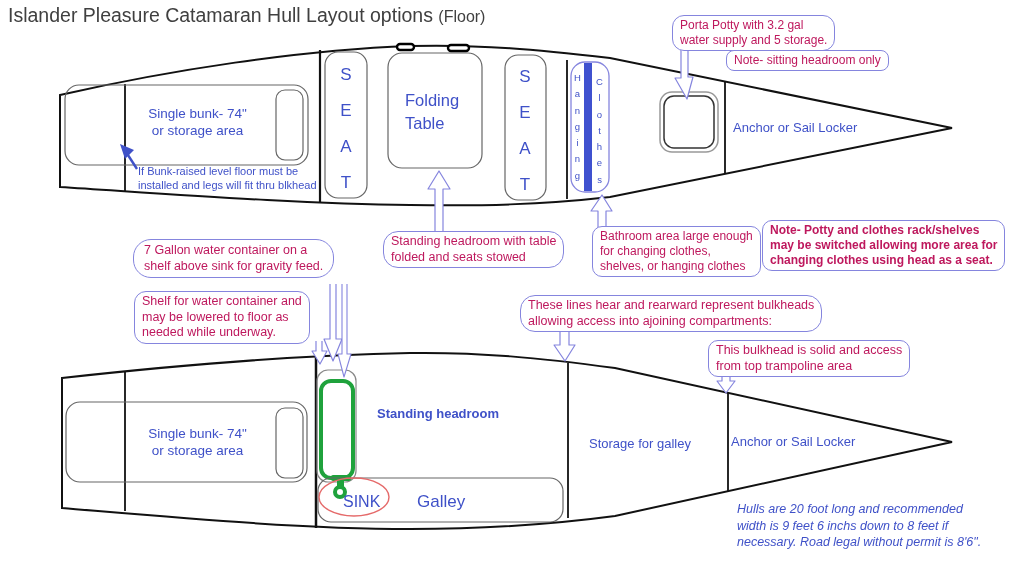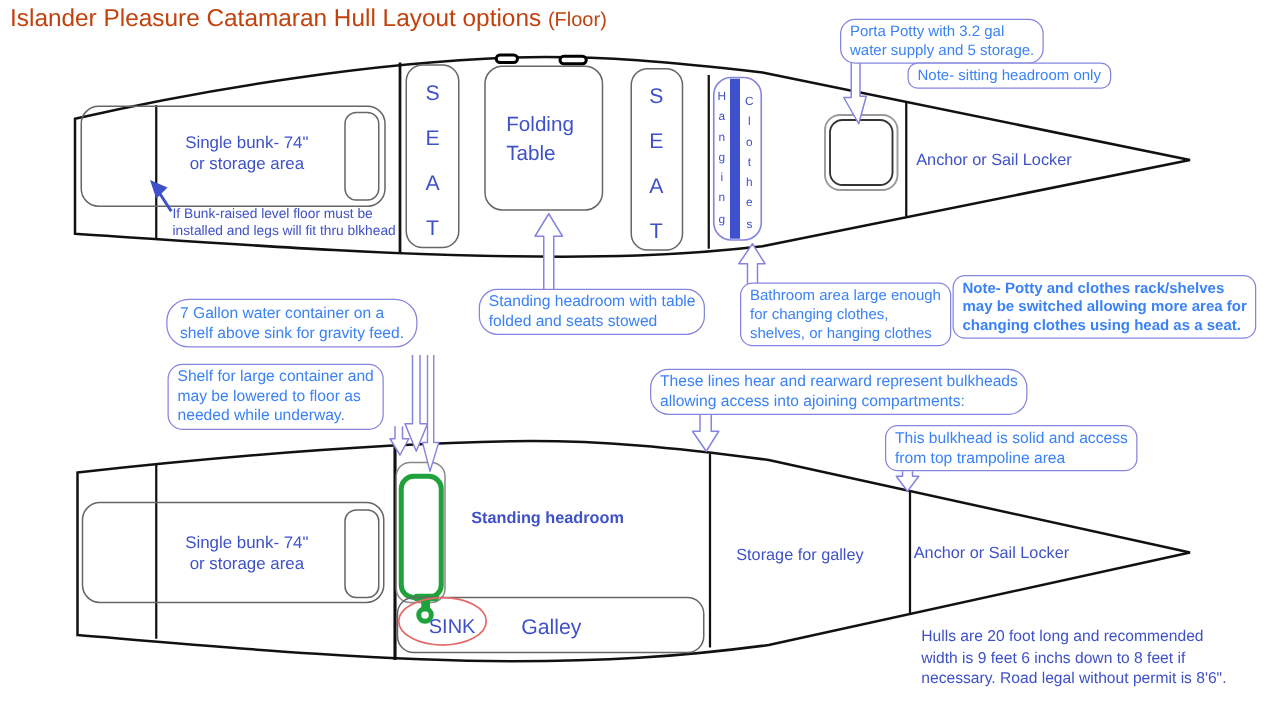--- a/index.html
+++ b/index.html
@@ -1,22 +1,22 @@
 <!DOCTYPE html>
 <html><head>
 <meta charset="utf-8">
 <style>
   html,body{margin:0;padding:0;background:#fff;}
   #canvas{position:relative;width:1024px;height:576px;background:#fff;overflow:hidden;
           font-family:"Liberation Sans",sans-serif;}
   #shapes{position:absolute;left:0;top:0;}
   .txt{position:absolute;color:#3f51c8;white-space:pre-line;line-height:1.25;}
-  .callout{position:absolute;color:#3b82f6;white-space:pre-line;background:#fff;
+  .callout{position:absolute;color:#be185d;white-space:pre-line;background:#fff;
            border:1.4px solid #8585de;padding:2px 7px;font-size:12.5px;line-height:1.24;}
-  .title{position:absolute;left:8px;top:4px;color:#c2410c;font-size:19.5px;}
+  .title{position:absolute;left:8px;top:4px;color:#404040;font-size:19.5px;}
   .title .suffix{font-size:16px;}
   .vletters{text-align:center;}
 </style>
 </head>
 <body>
 
 <div id="canvas">
 
   <svg id="shapes" width="1024" height="576" viewBox="0 0 1024 576">
 
@@ -121,24 +121,24 @@
   <div class="callout" style="left:383px;top:231px;border-radius:15px;">Standing headroom with table
 folded and seats stowed</div>
   <div class="callout" style="left:592px;top:226px;border-radius:10px;font-size:12px;">Bathroom area large enough
 for changing clothes,
 shelves, or hanging clothes</div>
   <div class="callout" style="left:762px;top:220px;border-radius:10px;font-size:12px;font-weight:bold;">Note- Potty and clothes rack/shelves
 may be switched allowing more area for
 changing clothes using head as a seat.</div>
   <div class="callout" style="left:133px;top:239px;border-radius:18px;padding:3px 10px;">7 Gallon water container on a
 shelf above sink for gravity feed.</div>
-  <div class="callout" style="left:134px;top:291px;border-radius:12px;">Shelf for large container and
+  <div class="callout" style="left:134px;top:291px;border-radius:12px;">Shelf for water container and
 may be lowered to floor as
 needed while underway.</div>
   <div class="callout" style="left:520px;top:295px;border-radius:15px;">These lines hear and rearward represent bulkheads
 allowing access into ajoining compartments:</div>
   <div class="callout" style="left:708px;top:340px;border-radius:10px;">This bulkhead is solid and access
 from top trampoline area</div>
-  <div class="txt" style="left:737px;top:501px;font-size:12.5px;line-height:1.32;">Hulls are 20 foot long and recommended
+  <div class="txt" style="left:737px;top:501px;font-size:12.5px;line-height:1.32;font-style:italic;">Hulls are 20 foot long and recommended
 width is 9 feet 6 inchs down to 8 feet if
 necessary. Road legal without permit is 8'6".</div>
 
 </div>
 
 </body></html>

